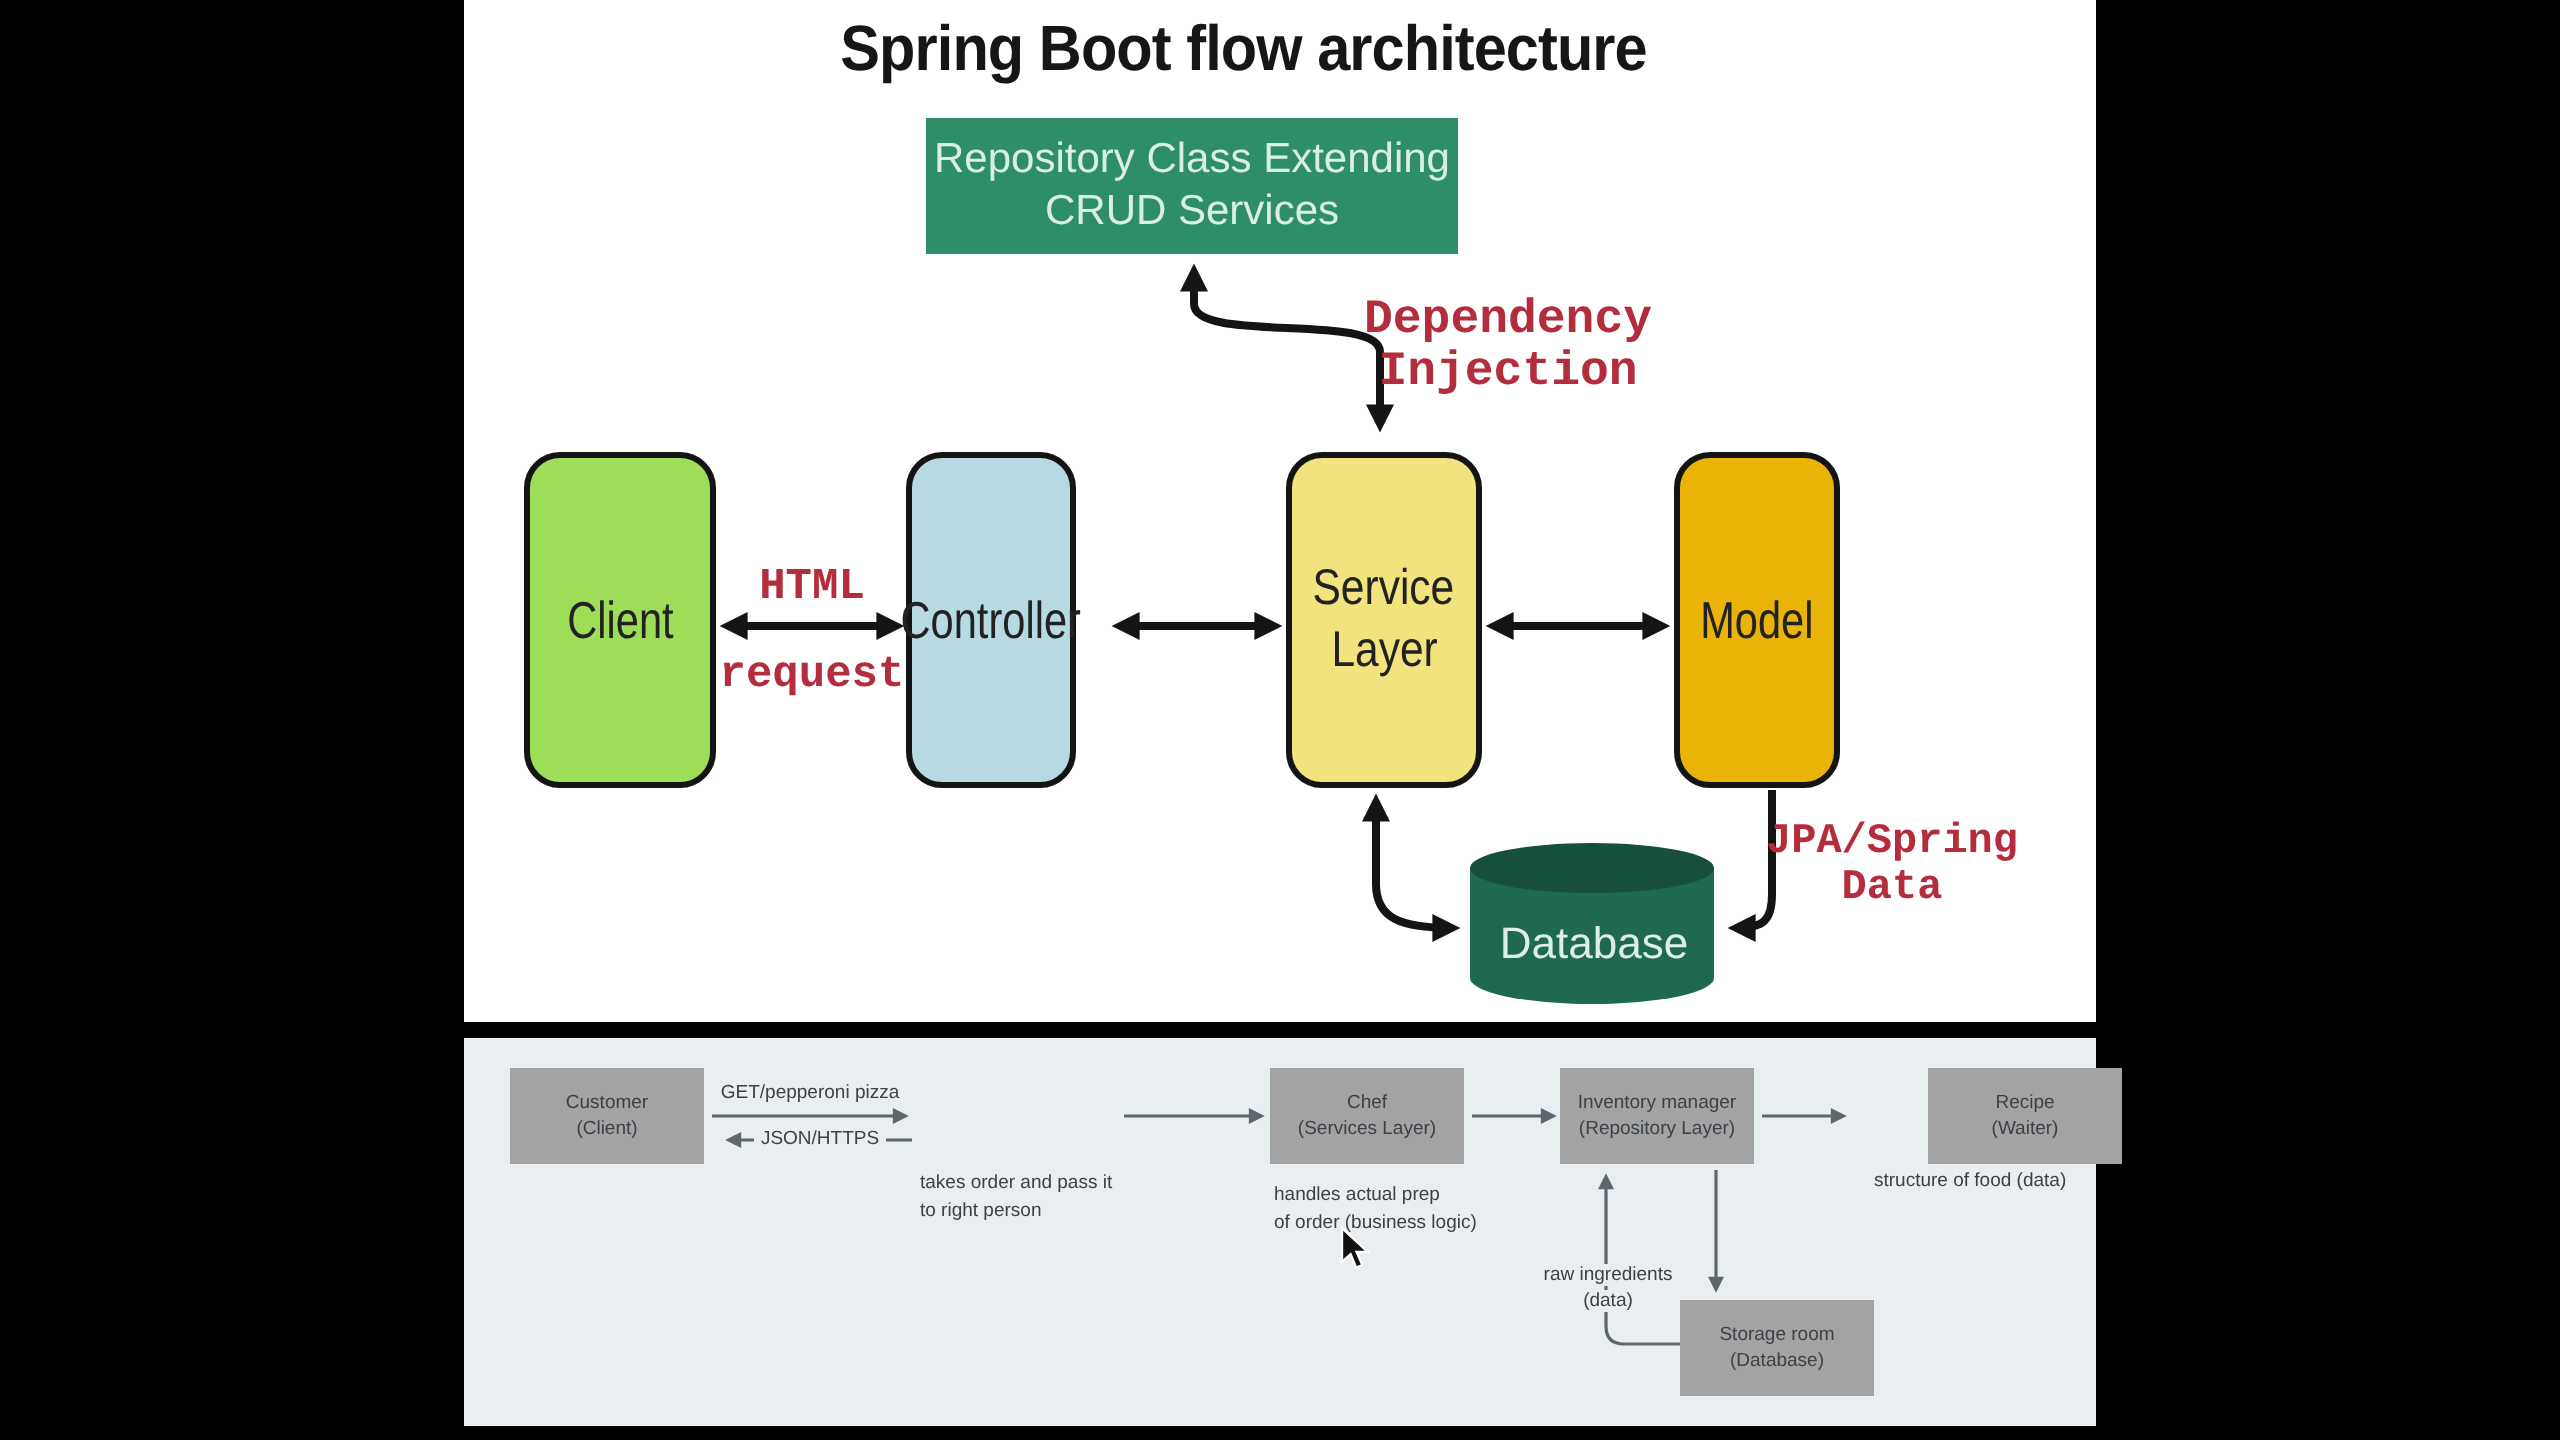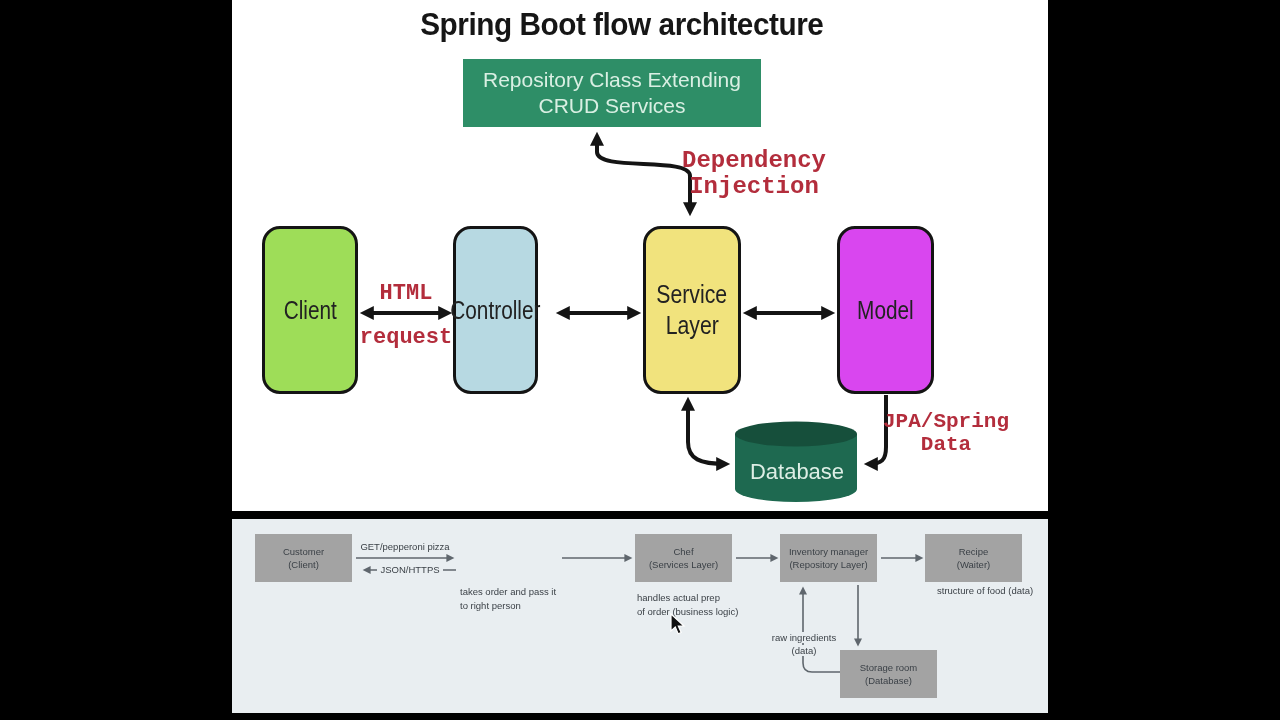--- a/index.html
+++ b/index.html
@@ -11,35 +11,35 @@
 
   
   .top-panel{position:absolute;left:0;top:0;width:816px;height:511px;background:#ffffff;}
   .top-panel svg.arrows{position:absolute;left:0;top:0;z-index:1;}
   .diagram-title{
     position:absolute;left:0;top:6px;width:780px;text-align:center;z-index:3;
     font-size:32px;font-weight:700;color:#161616;letter-spacing:-0.5px;
   }
   .diagram-title span{display:inline-block;transform:scaleX(0.93);transform-origin:center;}
   .repo-box{
-    position:absolute;left:231px;top:59px;width:298px;height:68px;background:#2e8e67;z-index:2;
+    position:absolute;left:231px;top:59px;width:266px;height:68px;background:#2e8e67;z-index:2;
     display:flex;flex-direction:column;justify-content:center;align-items:center;
     color:#d9efe3;font-size:21px;line-height:26px;text-align:center;
   }
   .node-box{
     position:absolute;top:226px;height:168px;border:3px solid #141414;border-radius:18px;
     display:flex;flex-direction:column;justify-content:center;align-items:center;z-index:2;
     font-size:26px;color:#222222;box-sizing:border-box;
   }
   .node-box .lbl{display:inline-block;transform:scaleX(0.8);transform-origin:center;white-space:nowrap;}
   .node-box .lbl2{display:inline-block;transform:scaleX(0.85);transform-origin:center;line-height:31px;font-size:25px;}
   #box-client{left:30px;width:96px;background:#9edd58;}
   #box-controller{left:221px;width:85px;background:#b7d9e2;}
   #box-service{left:411px;width:98px;background:#f1e37d;}
-  #box-model{left:605px;width:97px;background:#d946ef;}
+  #box-model{left:605px;width:83px;background:#eab308;}
   .red-label{position:absolute;z-index:3;color:#b32d3c;font-weight:600;text-align:center;font-family:Liberation Mono, monospace;}
   #lbl-https{left:124px;top:281px;width:100px;font-size:22px;}
   #lbl-request{left:124px;top:325px;width:100px;font-size:22px;}
   #lbl-dependency{left:441px;top:148px;width:162px;font-size:24px;line-height:26px;}
   #lbl-jpa{left:634px;top:410px;width:160px;font-size:21px;line-height:23px;}
   #lbl-database{
     position:absolute;left:504px;top:459px;width:122px;z-index:3;text-align:center;
     color:#ddeee5;font-size:22px;
   }
 
@@ -48,21 +48,21 @@
   .bottom-panel svg.arrows{position:absolute;left:0;top:0;z-index:1;}
   .flow-box{
     position:absolute;width:97px;height:48px;background:#a3a3a3;z-index:2;
     display:flex;flex-direction:column;justify-content:center;align-items:center;
     font-size:9.5px;line-height:13px;color:#3b4147;text-align:center;
   }
   #fb-customer{left:23px;top:15px;}
   #fb-waiter{left:228px;top:15px;}
   #fb-chef{left:403px;top:15px;}
   #fb-inventory{left:548px;top:15px;}
-  #fb-recipe{left:693px;top:15px;}
+  #fb-recipe{left:732px;top:15px;}
   #fb-storage{left:608px;top:131px;}
   .flow-label{position:absolute;z-index:3;font-size:9.5px;line-height:12px;color:#3b4147;}
   #fl-get{left:124px;top:22px;width:98px;text-align:center;}
   #fl-json{left:129px;top:45px;width:98px;text-align:center;}
   #fl-json span{background:#e9eef1;padding:0 3px;}
   #fl-waiter-note{left:228px;top:66px;text-align:left;line-height:14px;}
   #fl-chef-note{left:405px;top:72px;text-align:left;line-height:14px;}
   #fl-recipe-note{left:705px;top:66px;text-align:left;}
   #fl-raw{left:523px;top:112px;width:98px;text-align:center;line-height:13px;}
   #fl-raw span{background:#e9eef1;padding:0 2px;}

